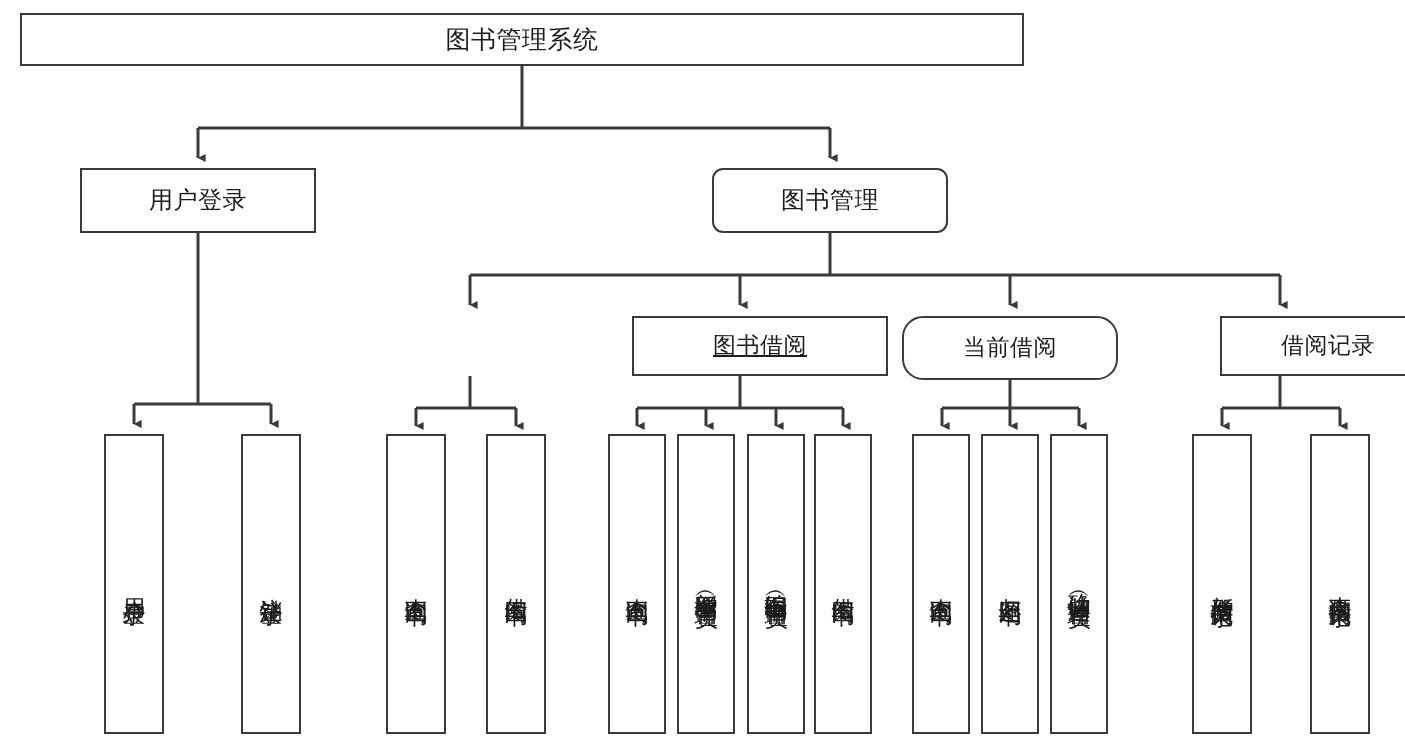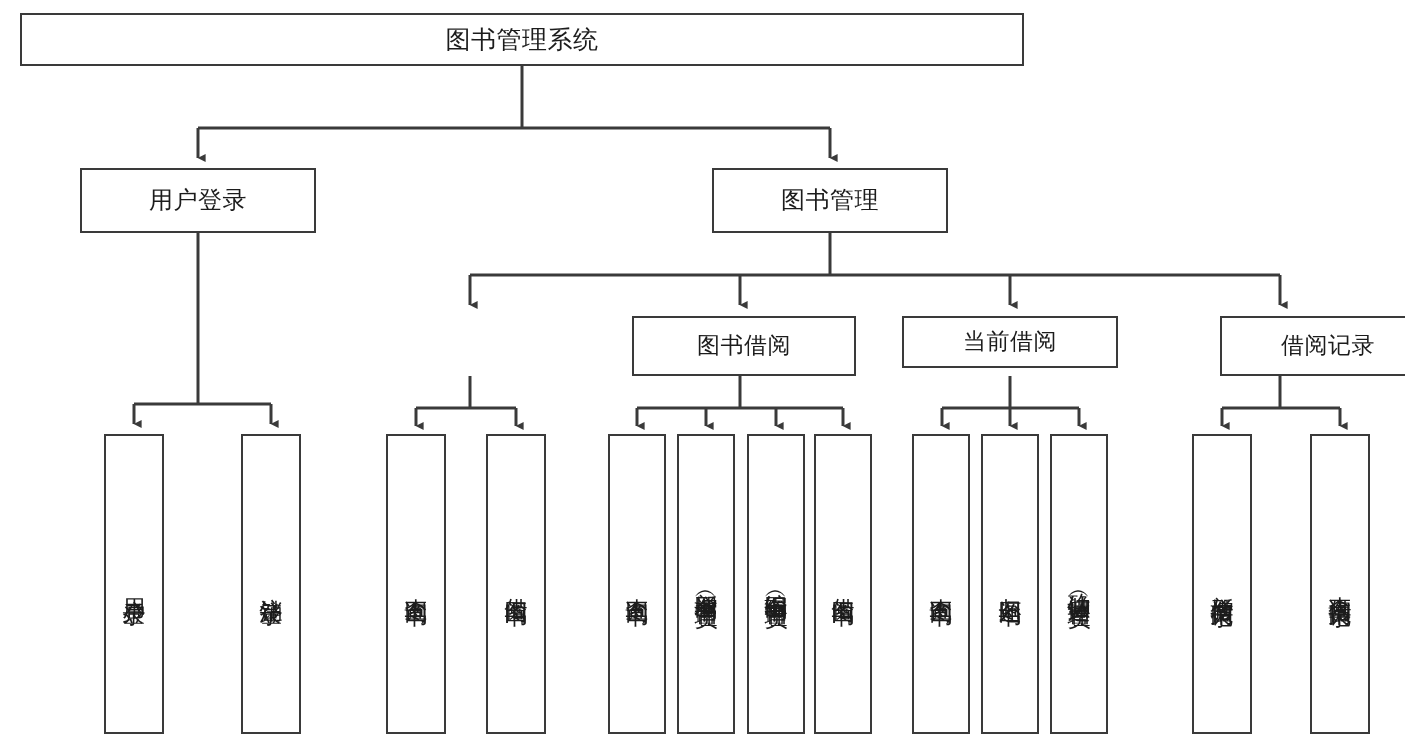--- a/index.html
+++ b/index.html
@@ -124,28 +124,28 @@
     </g>
   </svg>
 
   <div class="node node-root" style="left:20px; top:13px; width:1004px; height:53px;">
     <span class="label">图书管理系统</span>
   </div>
 
   <div class="node node-l2" style="left:80px; top:168px; width:236px; height:65px;">
     <span class="label">用户登录</span>
   </div>
-  <div class="node node-l2" style="left:712px; top:168px; width:236px; height:65px;">
+  <div class="node node-l2" style="left:712px; top:168px; width:236px; height:65px;border-radius:11px;">
     <span class="label">图书管理</span>
   </div>
 
-  <div class="node node-l3" style="left:632px; top:316px; width:224px; height:60px;">
+  <div class="node node-l3" style="left:632px; top:316px; width:256px; height:60px;text-decoration:underline;">
     <span class="label">图书借阅</span>
   </div>
-  <div class="node node-l3" style="left:902px; top:316px; width:216px; height:52px;">
+  <div class="node node-l3" style="left:902px; top:316px; width:216px; height:64px;border-radius:21px;">
     <span class="label">当前借阅</span>
   </div>
   <div class="node node-l3" style="left:1172px; top:316px; width:216px; height:60px;margin-left:48px;">
     <span class="label">借阅记录</span>
   </div>
 
   <div class="node node-leaf" style="left:104px; top:434px; width:60px; height:300px;">
     <span class="label">用户登录</span>
   </div>
   <div class="node node-leaf" style="left:241px; top:434px; width:60px; height:300px;">

